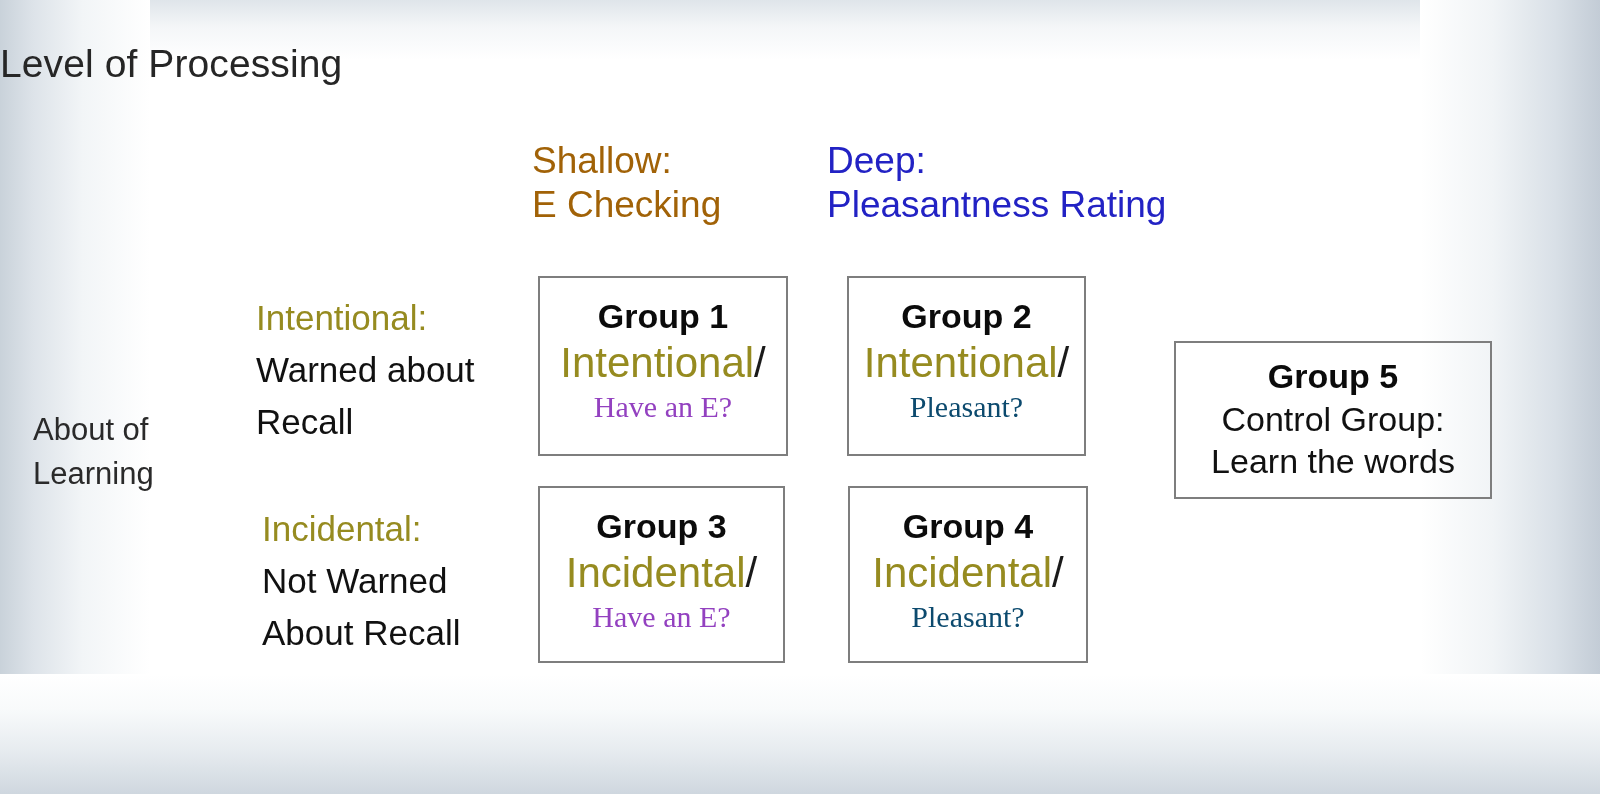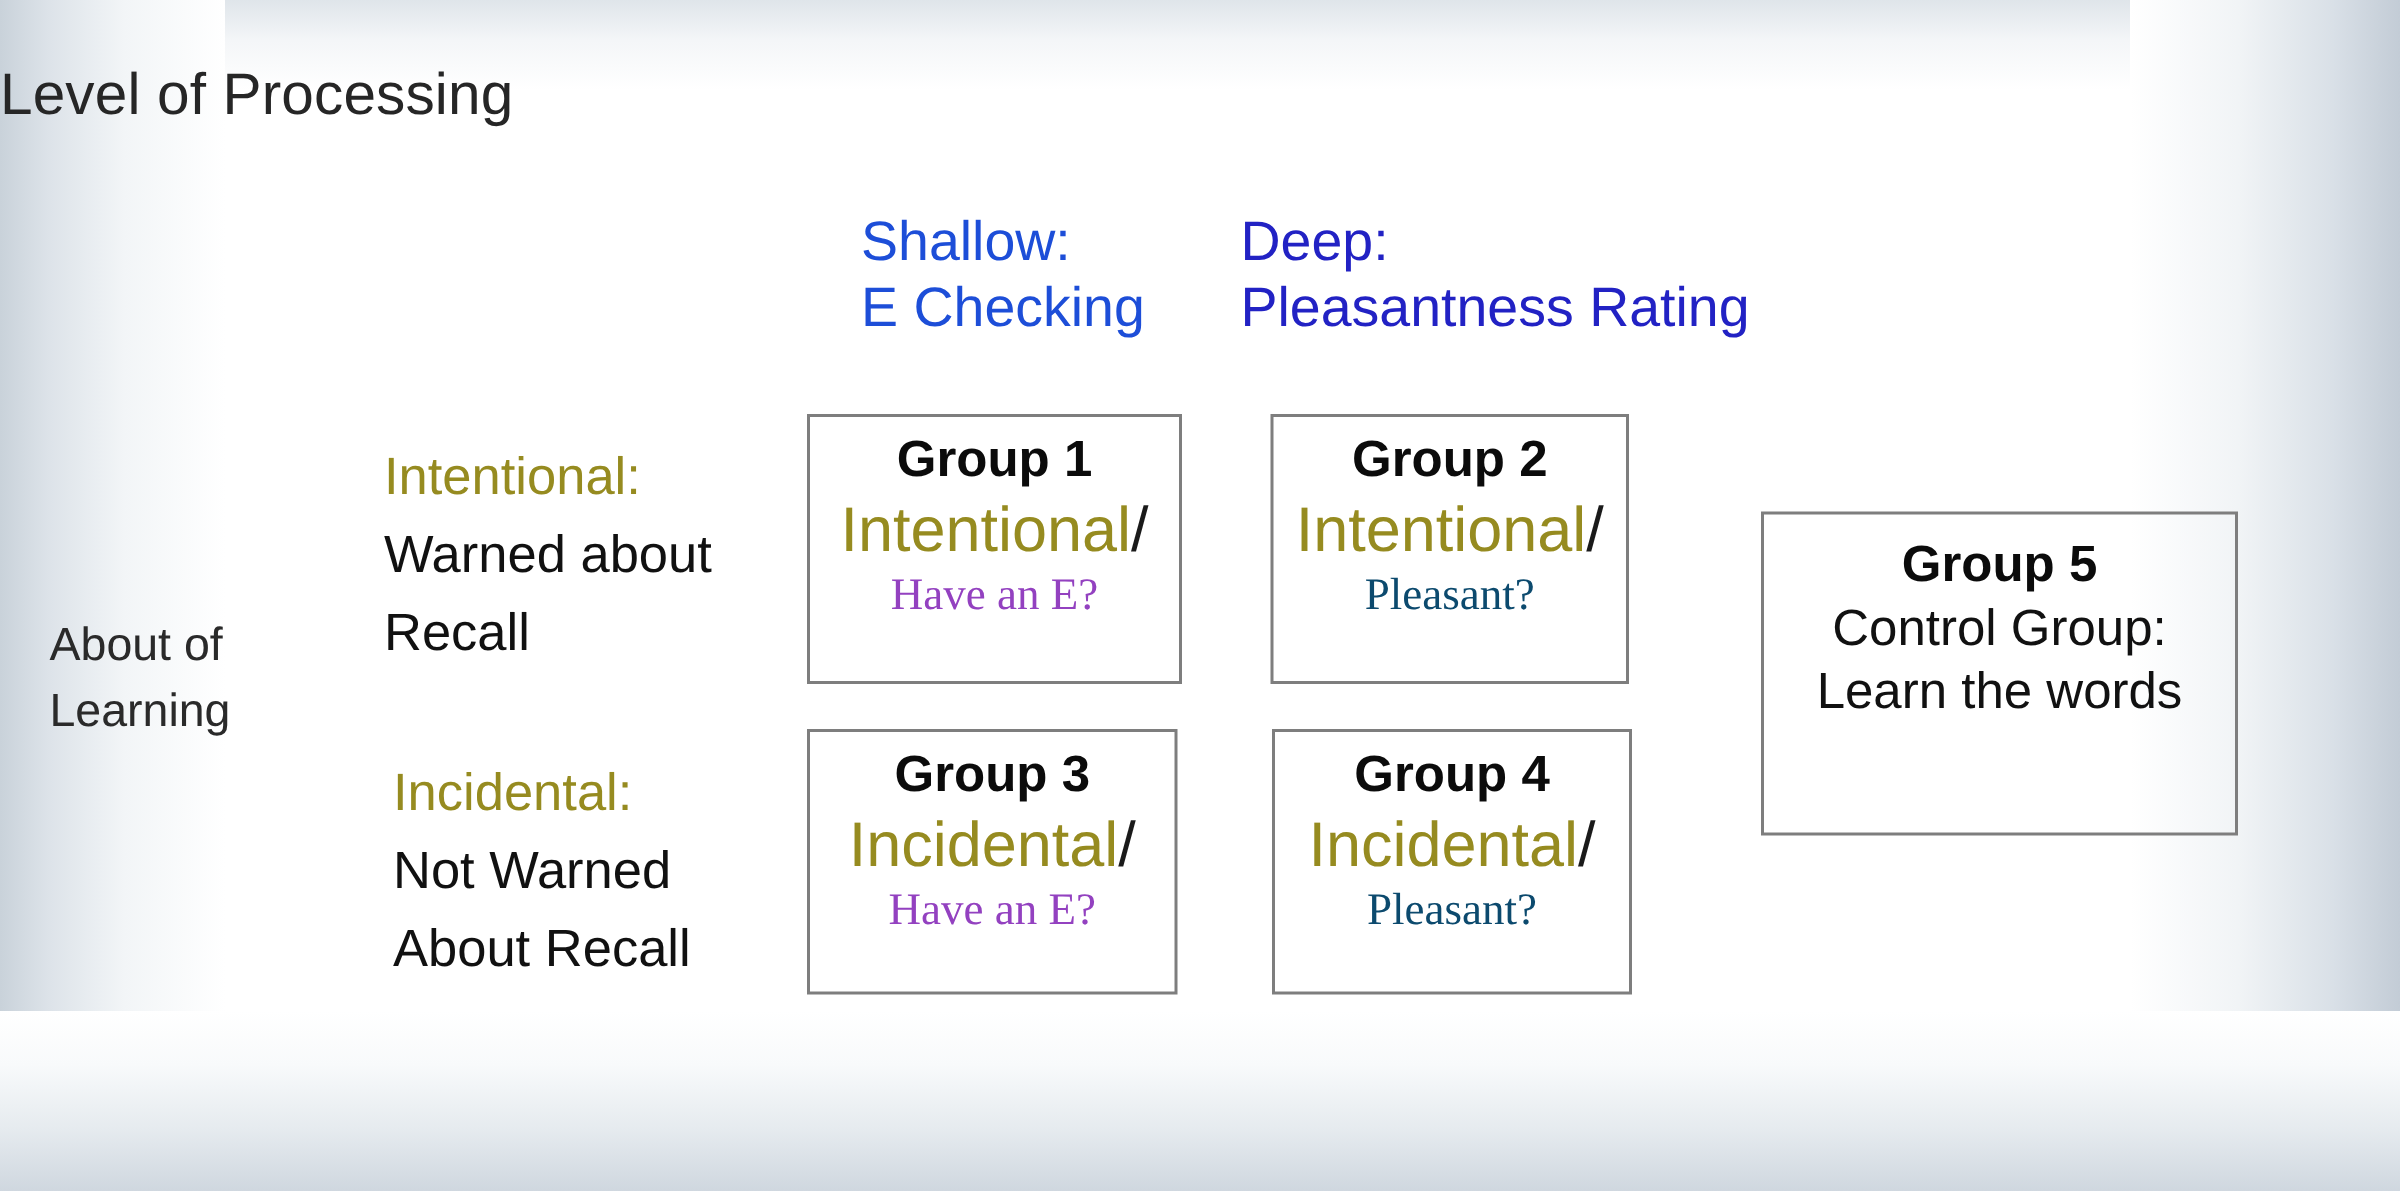--- a/index.html
+++ b/index.html
@@ -60,23 +60,23 @@
     white-space: nowrap;
   }
 
   
   .col-header {
     line-height: 1.19;
     font-size: 37px;
     white-space: nowrap;
   }
   #col-shallow {
-    left: 574px;
+    left: 532px;
     top: 139px;
-    color: #1d4ed8;
+    color: #a16207;
   }
   #col-deep {
     left: 827px;
     top: 139px;
     color: #2222c4;
   }
   .col-header .hdr-line1 { display: block; }
   .col-header .hdr-line2 { display: block; }
 
   
@@ -108,21 +108,21 @@
   #row-label-incidental  { left: 262px; top: 503px; }
 
   
   .cell-box {
     position: absolute;
     box-sizing: border-box;
     border: 2px solid #7e7e7e;
     background: transparent;
     z-index: 4;
     text-align: center;
-    padding-top: 8px;
+    padding-top: 18px;
   }
   .cell-title {
     display: block;
     font-size: 34px;
     font-weight: bold;
     color: #0b0b0b;
     line-height: 1.22;
     white-space: nowrap;
   }
   .cell-kind {
@@ -146,21 +146,21 @@
   #cell-group-1 { left: 538px; top: 276px; width: 250px; height: 180px; }
   #cell-group-2 { left: 847px; top: 276px; width: 239px; height: 180px; }
   #cell-group-3 { left: 538px; top: 486px; width: 247px; height: 177px; }
   #cell-group-4 { left: 848px; top: 486px; width: 240px; height: 177px; }
 
   
   #cell-group-5 {
     left: 1174px;
     top: 341px;
     width: 318px;
-    height: 216px;
+    height: 158px;
     padding-top: 12px;
   }
   #cell-group-5 .cg5-title {
     display: block;
     font-size: 34px;
     font-weight: bold;
     color: #0b0b0b;
     line-height: 1.25;
     white-space: nowrap;
   }

